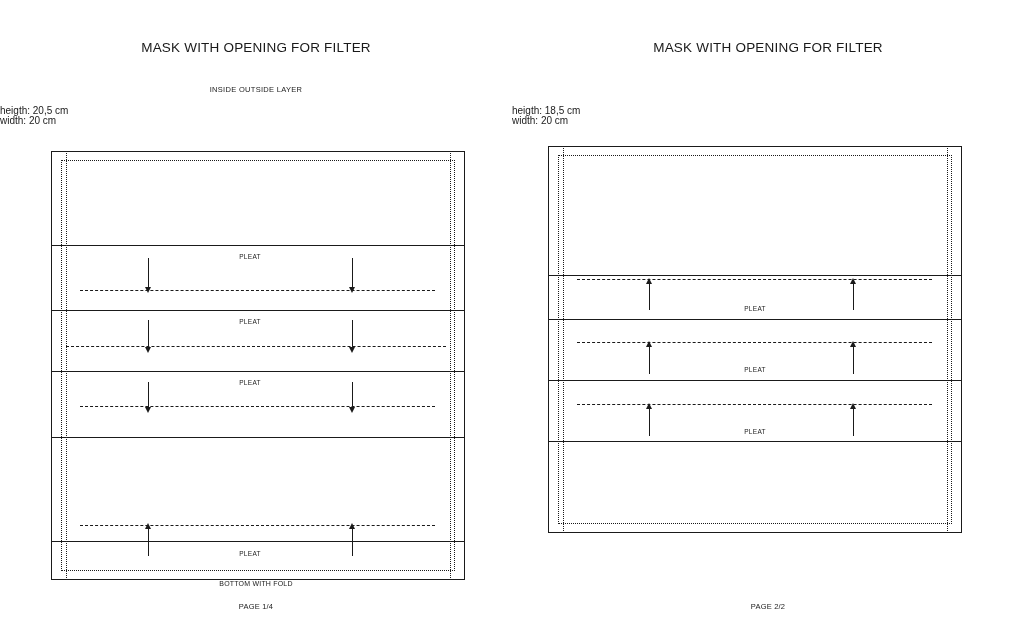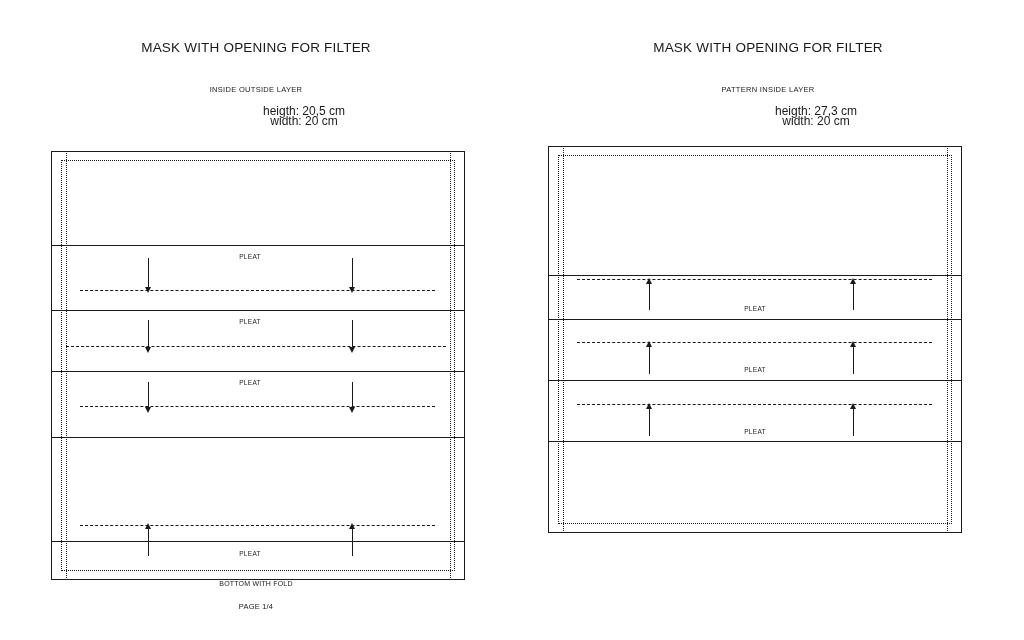--- a/index.html
+++ b/index.html
@@ -35,25 +35,23 @@
     position: absolute;
     width: 100%;
     text-align: center;
     font-size: 7.5px;
     letter-spacing: 0.3px;
     top: 85px;
   }
   .dims {
     position: absolute;
     width: 100%;
-    text-align: center;
-    font-size: 12px;
+    font-size: 10px;
     line-height: 10px;
     top: 106px;
-    padding-left: 48px;
   }
   .pagelabel {
     position: absolute;
     width: 100%;
     text-align: center;
     font-size: 7.5px;
     top: 602px;
     letter-spacing: 0.2px;
   }
   .footnote {
@@ -170,23 +168,22 @@
     <div class="pleat-label" style="left:250px; top:550px;">PLEAT</div>
   </div>
 
   <div class="footnote">BOTTOM WITH FOLD</div>
   <div class="pagelabel">PAGE 1/4</div>
 </div>
 
 <div class="page" id="page-right">
 
   <div class="title">MASK WITH OPENING FOR FILTER</div>
-  <div class="subtitle">PATTERN INSIDE LAYER</div>
   <div class="dims">
-    <div>heigth: 27,3 cm</div>
+    <div>heigth: 18,5 cm</div>
     <div>width: 20 cm</div>
   </div>
 
   <div class="sheet">
 
     <div class="outer-rect" style="left:36px; top:146px; width:414px; height:387px;"></div>
 
     <div class="dotted-rect" style="left:46px; top:155px; width:394px; height:369px;"></div>
 
     <div class="vline" style="left:51px; top:146px; height:387px;"></div>
@@ -206,13 +203,14 @@
     <div class="arrow up" style="left:137px; top:346px; height:28px;"></div>
     <div class="arrow up" style="left:341px; top:346px; height:28px;"></div>
     <div class="arrow up" style="left:137px; top:408px; height:28px;"></div>
     <div class="arrow up" style="left:341px; top:408px; height:28px;"></div>
 
     <div class="pleat-label" style="left:243px; top:305px;">PLEAT</div>
     <div class="pleat-label" style="left:243px; top:366px;">PLEAT</div>
     <div class="pleat-label" style="left:243px; top:428px;">PLEAT</div>
   </div>
 
+  <div class="pagelabel">PAGE 2/2</div>
 </div>
 
 </body></html>

